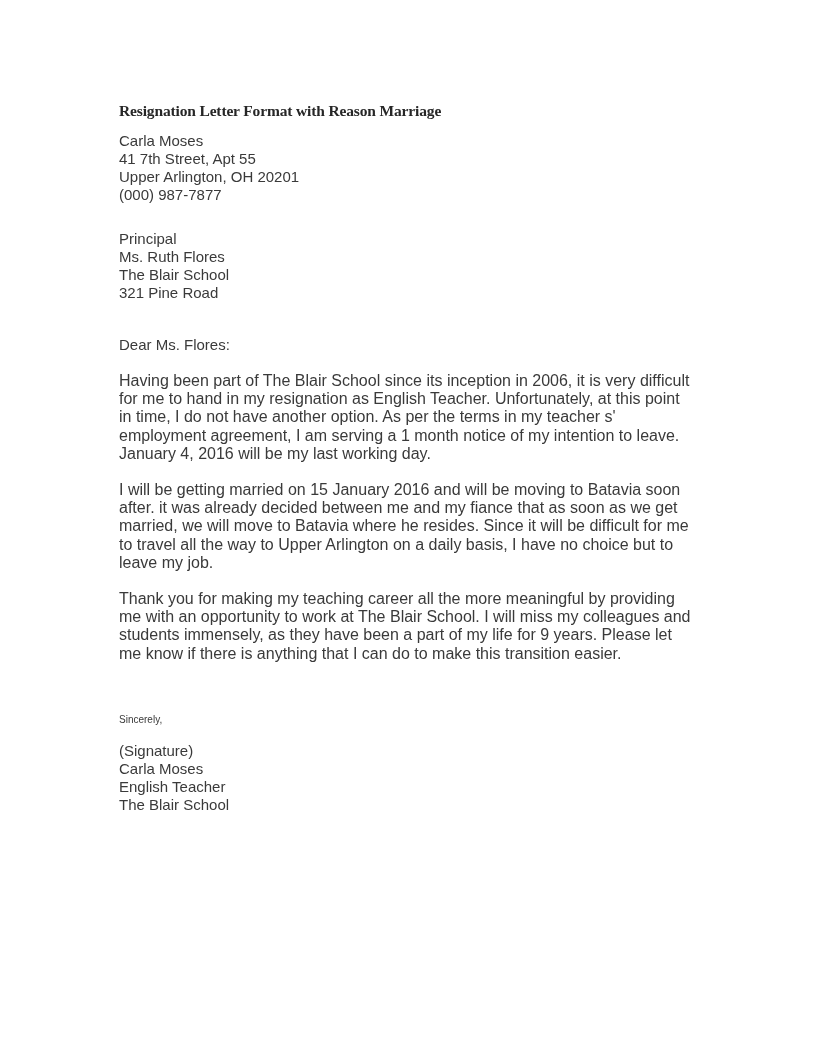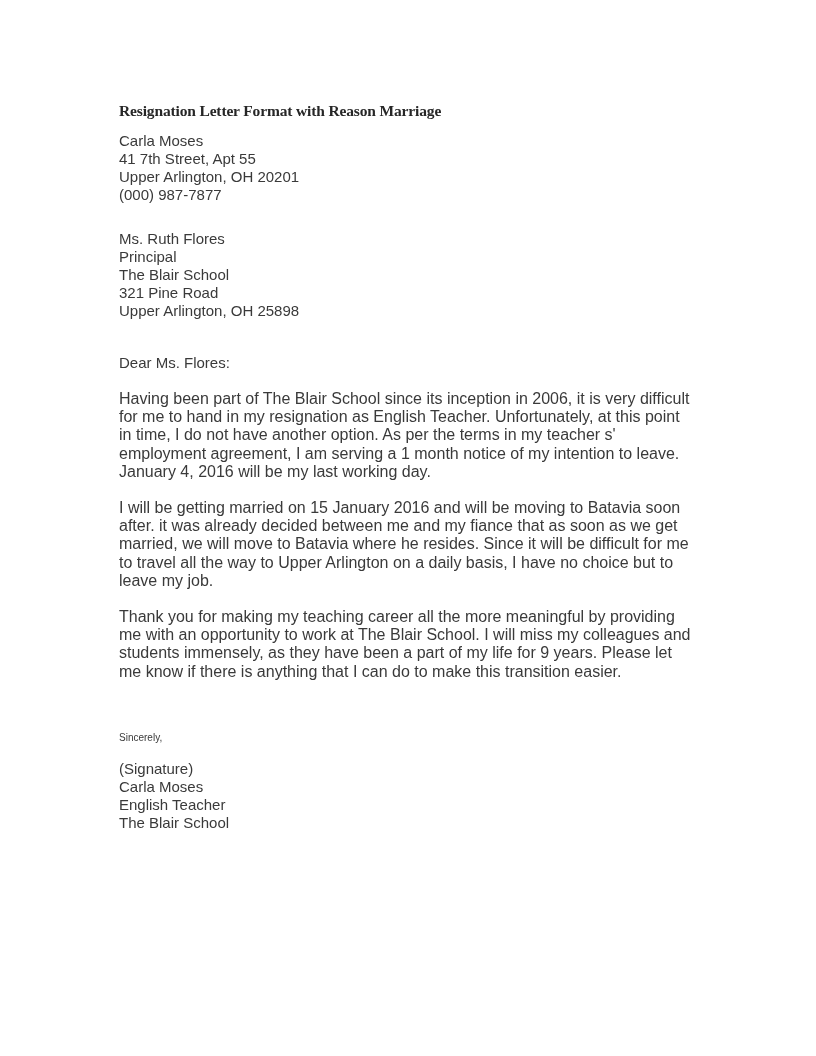--- a/index.html
+++ b/index.html
@@ -80,25 +80,24 @@
       <div class="line">Upper Arlington, OH 20201</div>
       <div class="line">(000) 987-7877</div>
     </div>
 
     <div class="gap-sm"></div>
 
 
     <div class="gap-sm"></div>
 
     <div class="block">
+      <div class="line">Principal</div>
       <div class="line">Ms. Ruth Flores</div>
-      <div class="line">Principal</div>
       <div class="line">The Blair School</div>
       <div class="line">321 Pine Road</div>
-      <div class="line">Upper Arlington, OH 25898</div>
     </div>
 
     <div class="gap-xl"></div>
 
     <div class="salutation">Dear Ms. Flores:</div>
 
     <p class="para">Having been part of The Blair School since its inception in 2006, it is very difficult for me to hand in my resignation as English Teacher. Unfortunately, at this point in time, I do not have another option. As per the terms in my teacher s' employment agreement, I am serving a 1 month notice of my intention to leave. January 4, 2016 will be my last working day.</p>
     <p class="para">I will be getting married on 15 January 2016 and will be moving to Batavia soon after. it was already decided between me and my fiance that as soon as we get married, we will move to Batavia where he resides. Since it will be difficult for me to travel all the way to Upper Arlington on a daily basis, I have no choice but to leave my job.</p>
     <p class="para">Thank you for making my teaching career all the more meaningful by providing me with an opportunity to work at The Blair School. I will miss my colleagues and students immensely, as they have been a part of my life for 9 years. Please let me know if there is anything that I can do to make this transition easier.</p>
 

